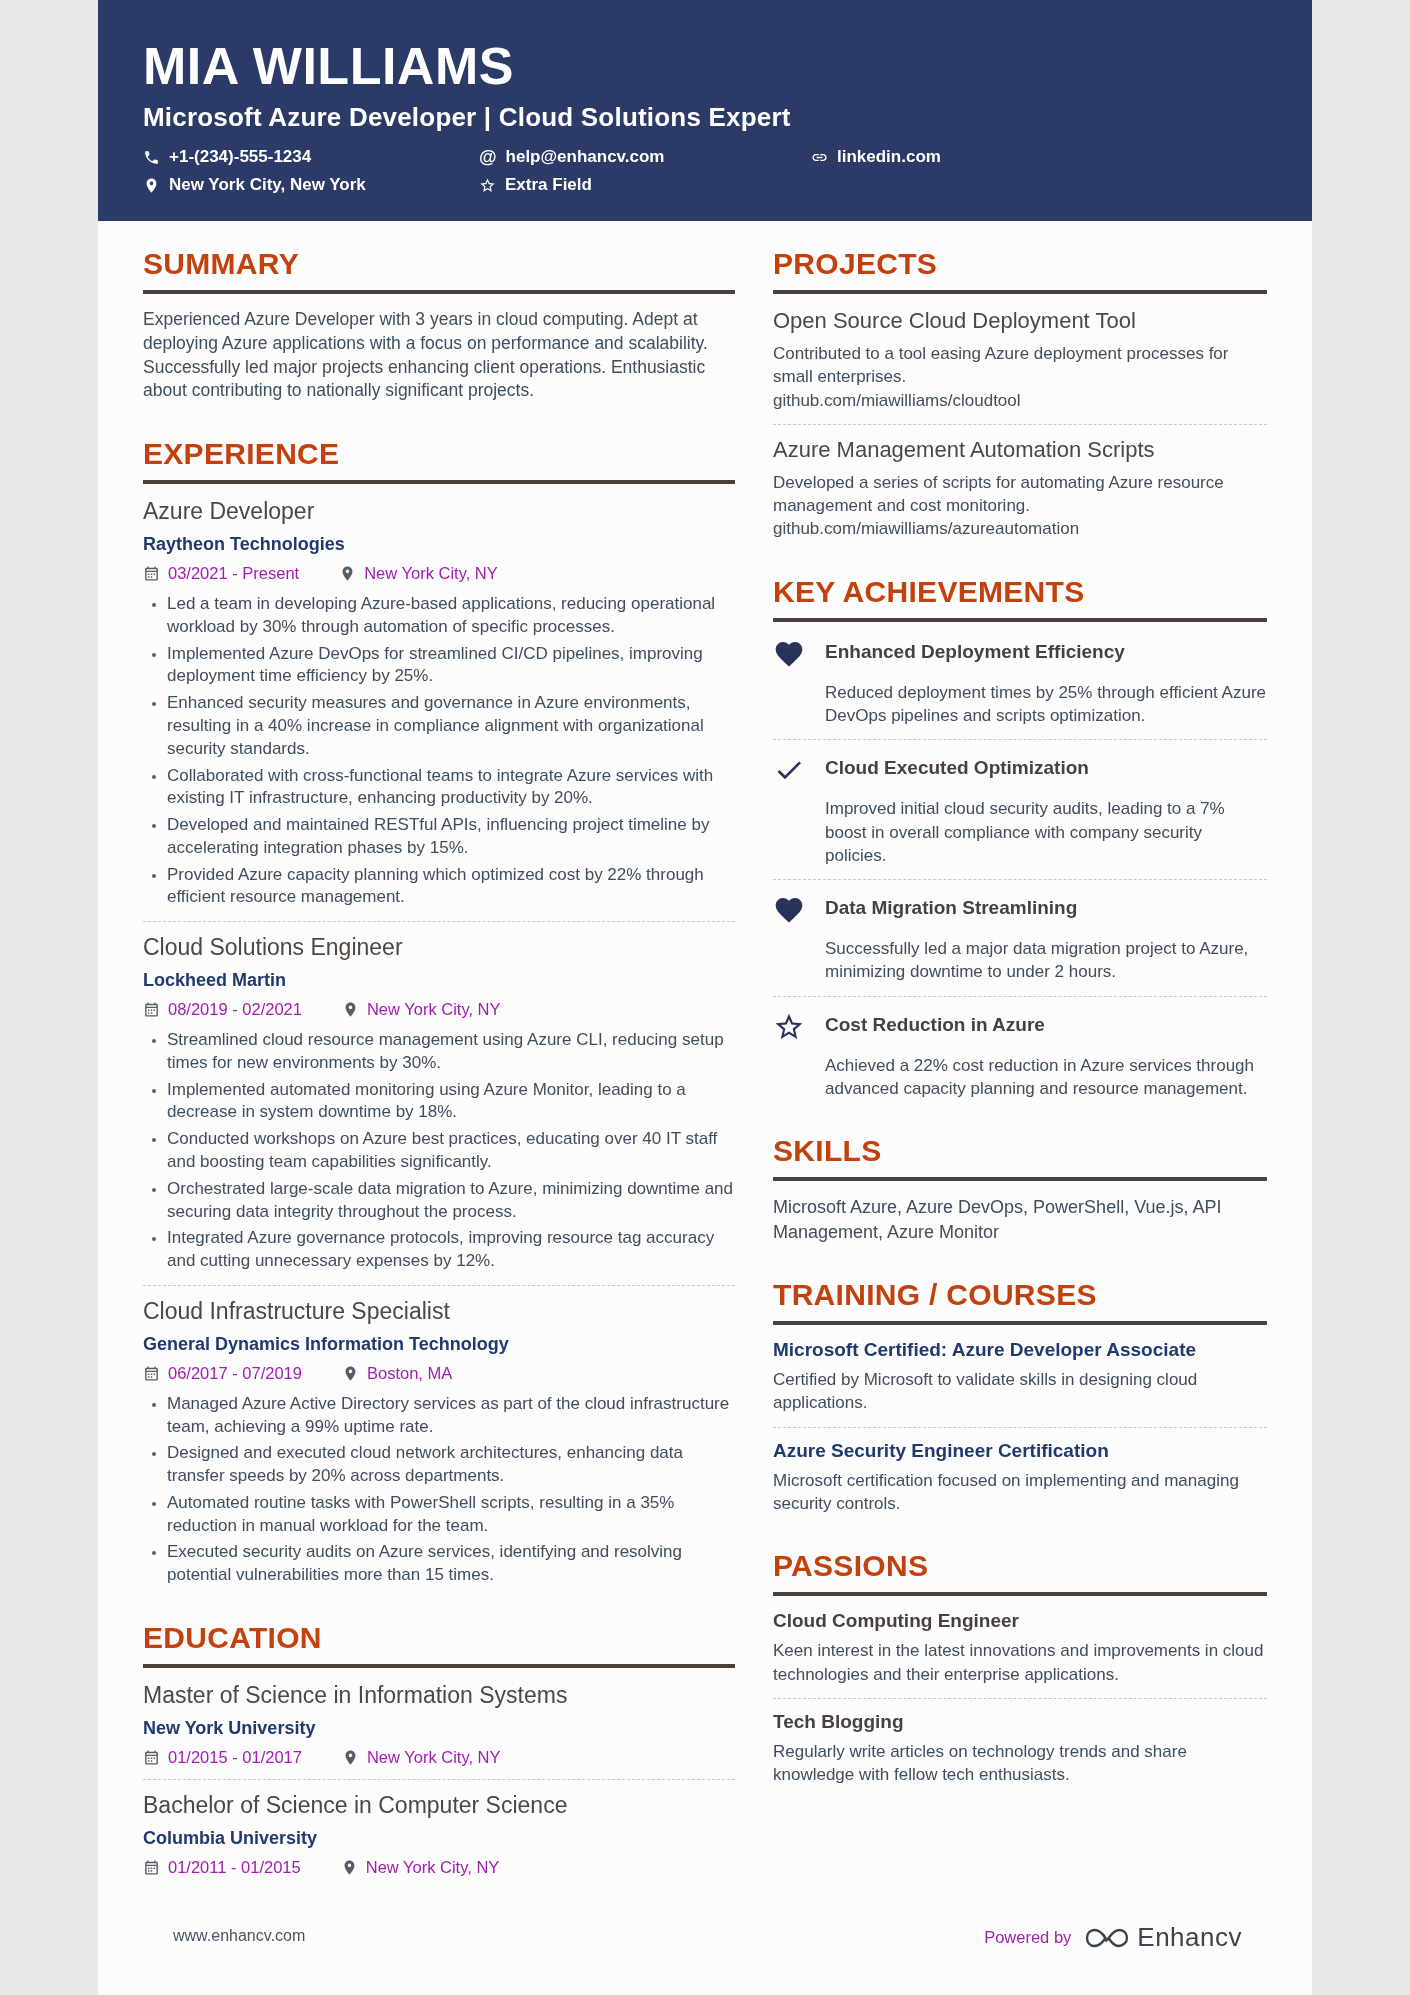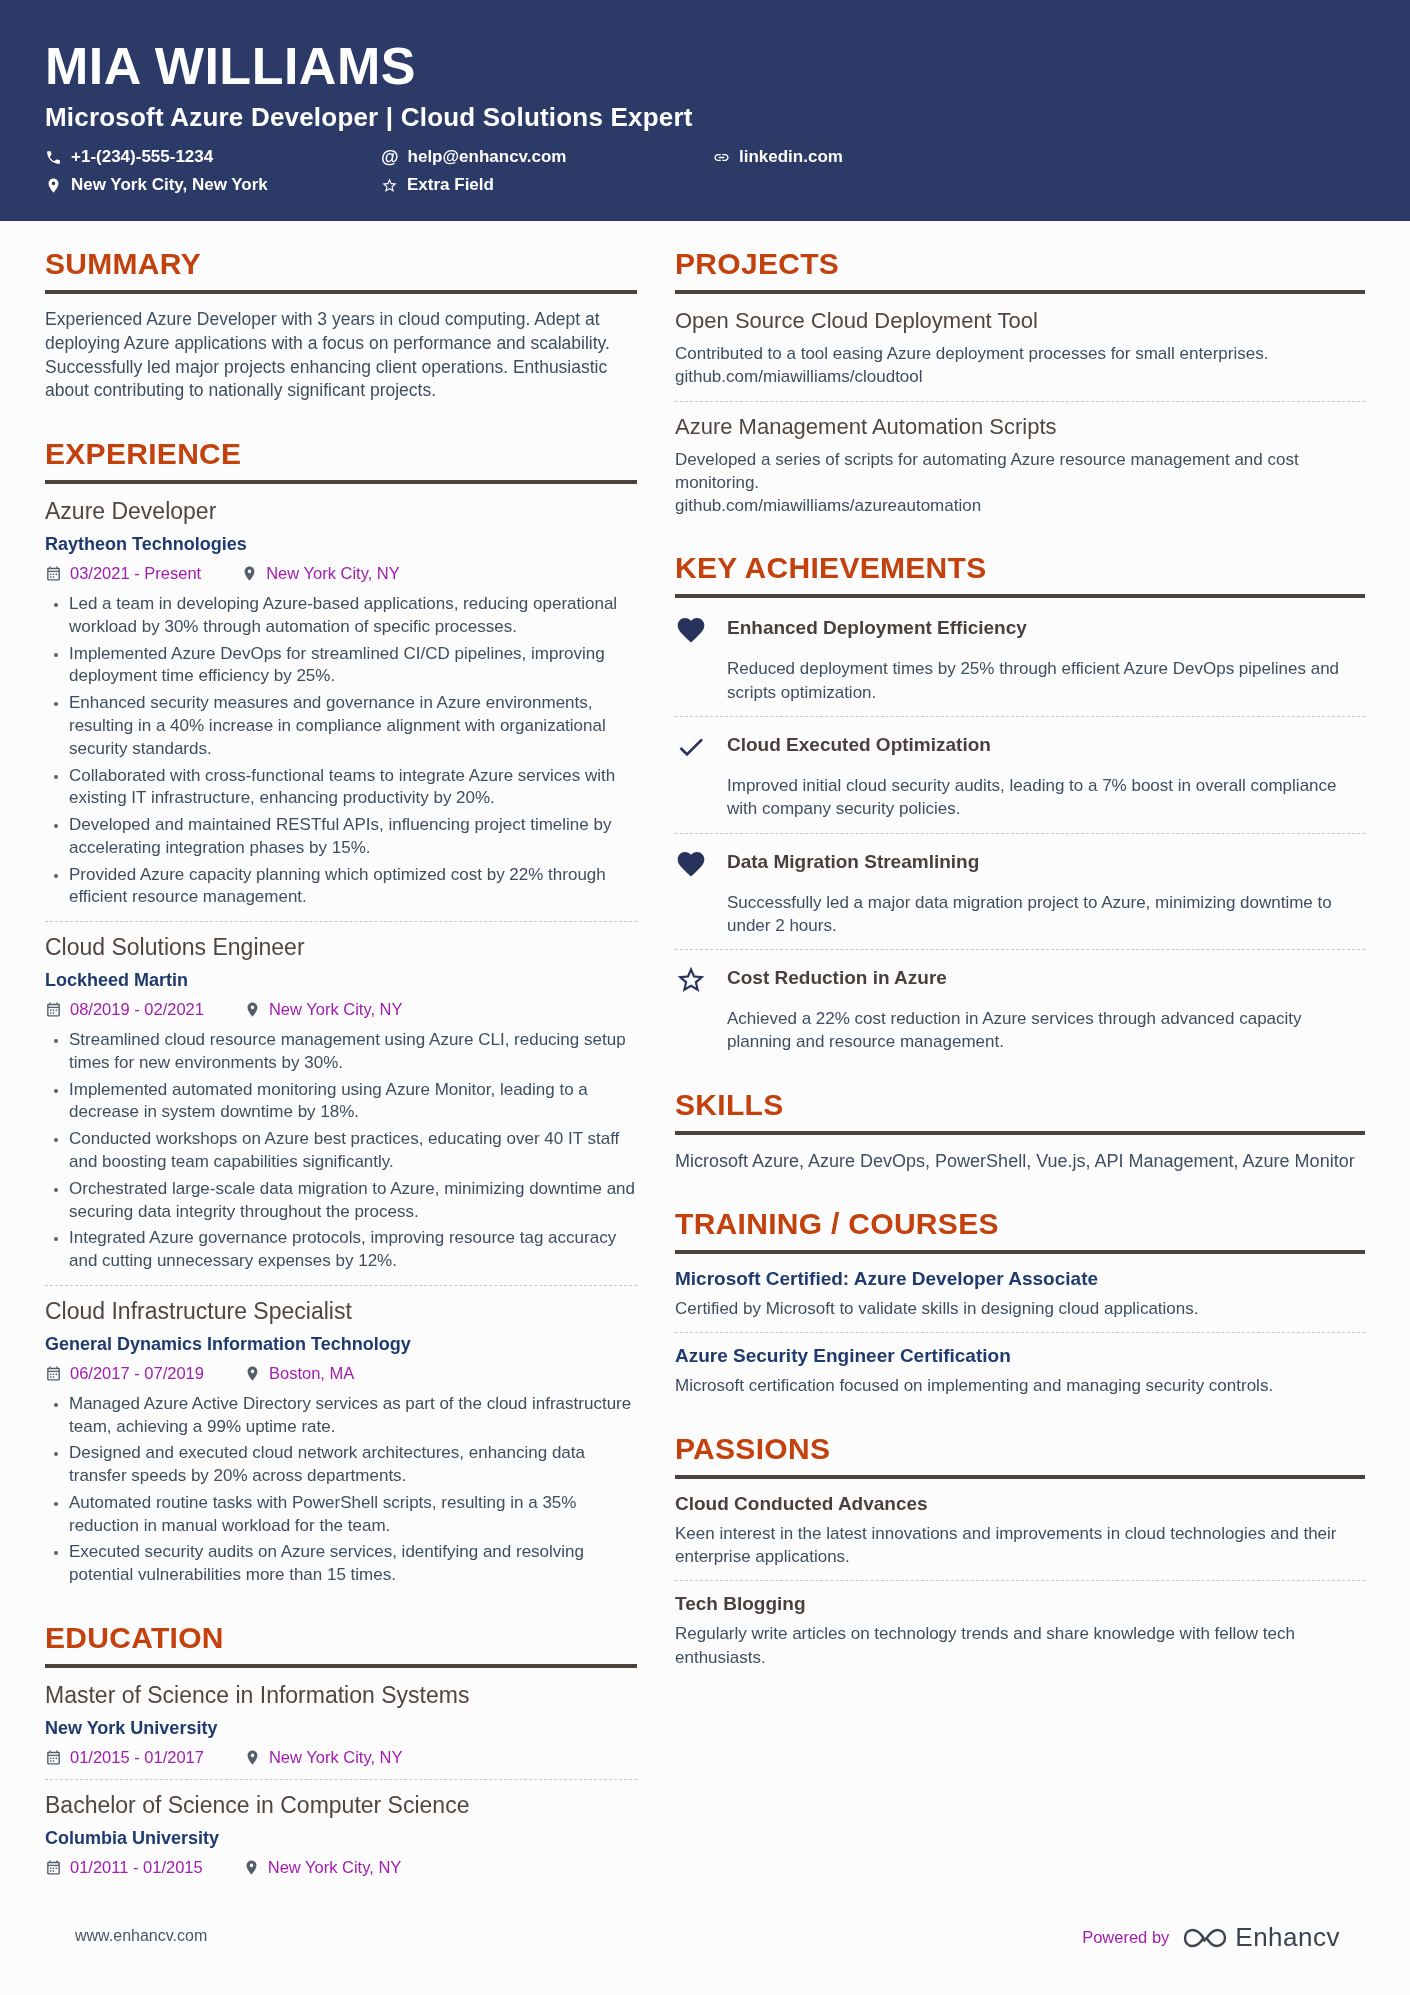--- a/index.html
+++ b/index.html
@@ -1,19 +1,19 @@
 <!DOCTYPE html>
 <html><head>
 <meta charset="utf-8">
 <style>
   * { margin:0; padding:0; box-sizing:border-box; }
   html,body { background:#e8e8e8; }
   body { font-family:"Liberation Sans", sans-serif; }
   .page {
-    width:1410px; height:1995px; margin:0 auto; position:relative;
+    width:1214px; height:1995px; margin:0 auto; position:relative;
     background:#fcfcfd; overflow:hidden;
   }
   
   .header {
     background:#2b3a67; color:#ffffff;
     padding:40px 45px 26px 45px;
   }
   .name { font-size:52px; font-weight:800; letter-spacing:0.5px; line-height:1.0; }
   .headline { font-size:26px; font-weight:700; margin-top:10px; letter-spacing:0.2px; }
   .contact-grid {
@@ -331,21 +331,21 @@
         <hr class="dashed-sep">
         <div>
           <div class="mini-title-navy">Azure Security Engineer Certification</div>
           <div class="mini-desc">Microsoft certification focused on implementing and managing security controls.</div>
         </div>
       </div>
 
       <div class="section">
         <div class="section-title">PASSIONS</div>
         <div>
-          <div class="mini-title-brown">Cloud Conducted Advances</div>
+          <div class="mini-title-brown">Cloud Computing Engineer</div>
           <div class="mini-desc">Keen interest in the latest innovations and improvements in cloud technologies and their enterprise applications.</div>
         </div>
         <hr class="dashed-sep">
         <div>
           <div class="mini-title-brown">Tech Blogging</div>
           <div class="mini-desc">Regularly write articles on technology trends and share knowledge with fellow tech enthusiasts.</div>
         </div>
       </div>
 
     </div>

